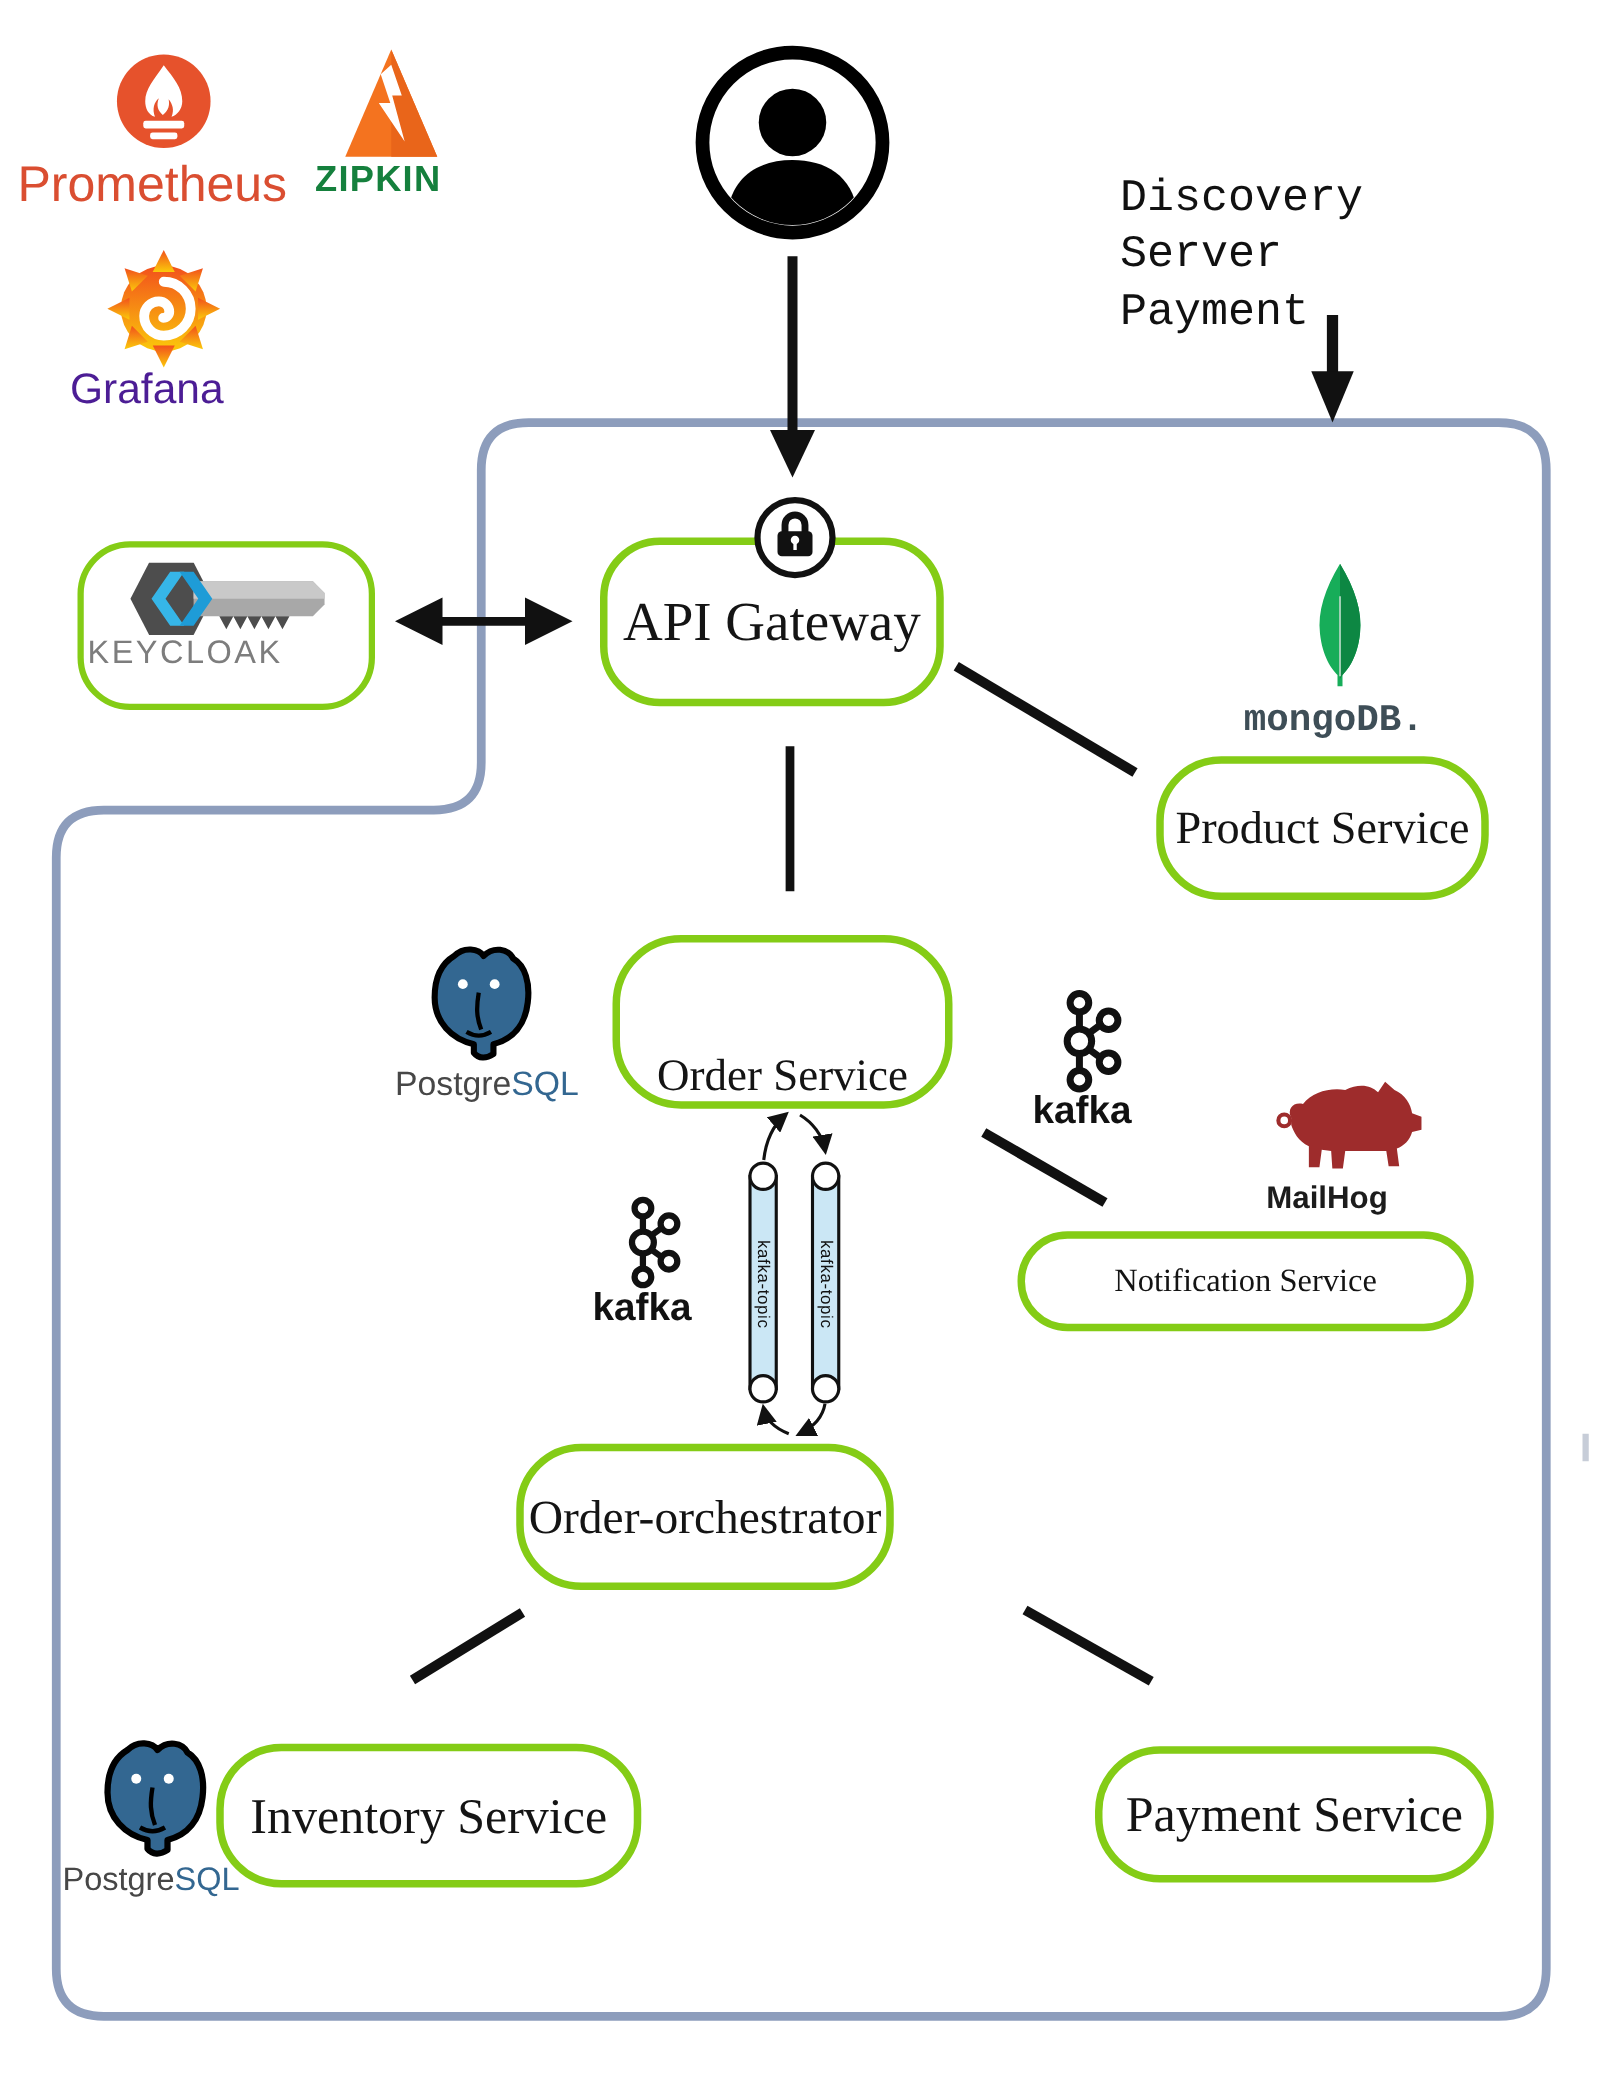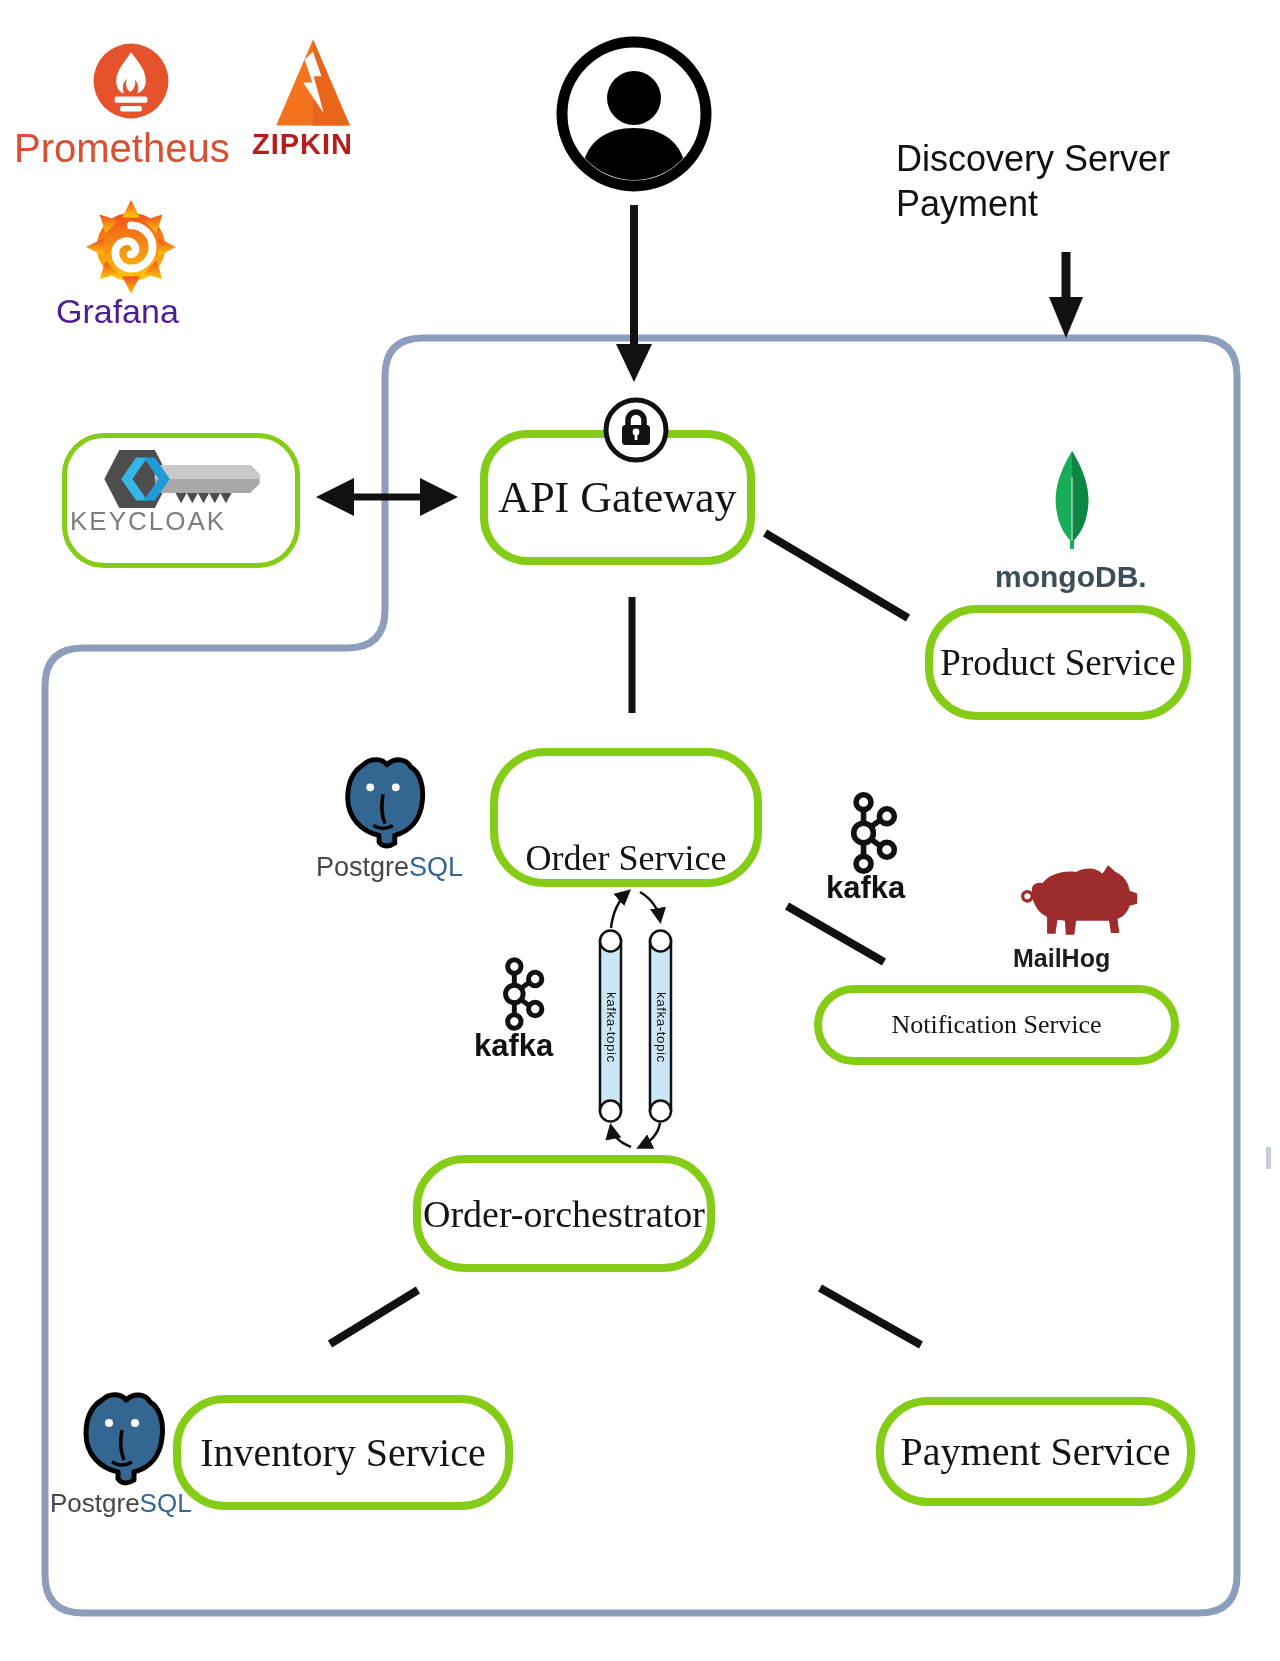--- a/index.html
+++ b/index.html
@@ -1,23 +1,23 @@
 <!DOCTYPE html>
 <html><head>
 <meta charset="utf-8">
 <style>
   html,body{margin:0;padding:0;background:#ffffff;}
   #stage{position:relative;width:1280px;height:1661px;background:#ffffff;overflow:hidden;
          font-family:"Liberation Sans",sans-serif;}
   .svgcanvas{position:absolute;left:0;top:0;z-index:3;pointer-events:none;}
-  .sbox{position:absolute;z-index:2;box-sizing:border-box;border:8px solid #84cc16;border-radius:52px;
+  .sbox{position:absolute;z-index:2;box-sizing:border-box;border:6px solid #84cc16;border-radius:52px;
         background:#ffffff;display:flex;align-items:center;justify-content:center;
         font-family:"Liberation Serif",serif;color:#141414;white-space:nowrap;}
   .caption{position:absolute;z-index:2;}
-  .serif{font-family:Liberation Sans, sans-serif;}
+  .serif{font-family:Liberation Mono, monospace;}
   .cyl-label{position:absolute;z-index:4;display:flex;align-items:center;justify-content:center;
              writing-mode:vertical-rl;font-size:13.5px;color:#111;letter-spacing:0.5px;
              font-family:"Liberation Sans",sans-serif;}
   .logo{position:absolute;z-index:2;}
 </style>
 </head>
 <body>
 
 <div id="stage">
 
@@ -107,21 +107,21 @@
     <rect x="29" y="70" width="42" height="8" rx="2.5" fill="#fff"></rect>
     <rect x="36" y="82" width="28" height="7" rx="2.5" fill="#fff"></rect>
   </svg>
   <div class="caption" style="left:14px;top:126px;width:244px;font-size:40px;font-weight:500;color:#da4e31;">Prometheus</div>
 
   <svg class="logo" style="left:274px;top:38px;" width="78" height="92" viewBox="0 0 100 120">
     <polygon points="50,2 98,114 2,114" fill="#f4731f"></polygon>
     <polygon points="50,2 98,114 50,114" fill="#e9651a"></polygon>
     <polygon points="50,18 61,50 51,50 64,98 37,58 49,58 39,28" fill="#fff"></polygon>
   </svg>
-  <div class="caption" style="left:252px;top:128px;width:120px;font-size:29px;font-weight:800;color:#b91c1c;letter-spacing:1px;">ZIPKIN</div>
+  <div class="caption" style="left:252px;top:128px;width:120px;font-size:29px;font-weight:800;color:#15803d;letter-spacing:1px;">ZIPKIN</div>
 
   <svg class="logo" style="left:82px;top:194px;" width="98" height="102" viewBox="0 0 100 100">
     <g fill="url(#grafGrad2)">
       <defs>
         <linearGradient id="grafGrad2" x1="0" y1="0" x2="0" y2="1">
           <stop offset="0" stop-color="#f2501c"></stop>
             <stop offset="1" stop-color="#fbca0a"></stop>
         </linearGradient>
       </defs>
       <circle cx="50" cy="52" r="35"></circle>

